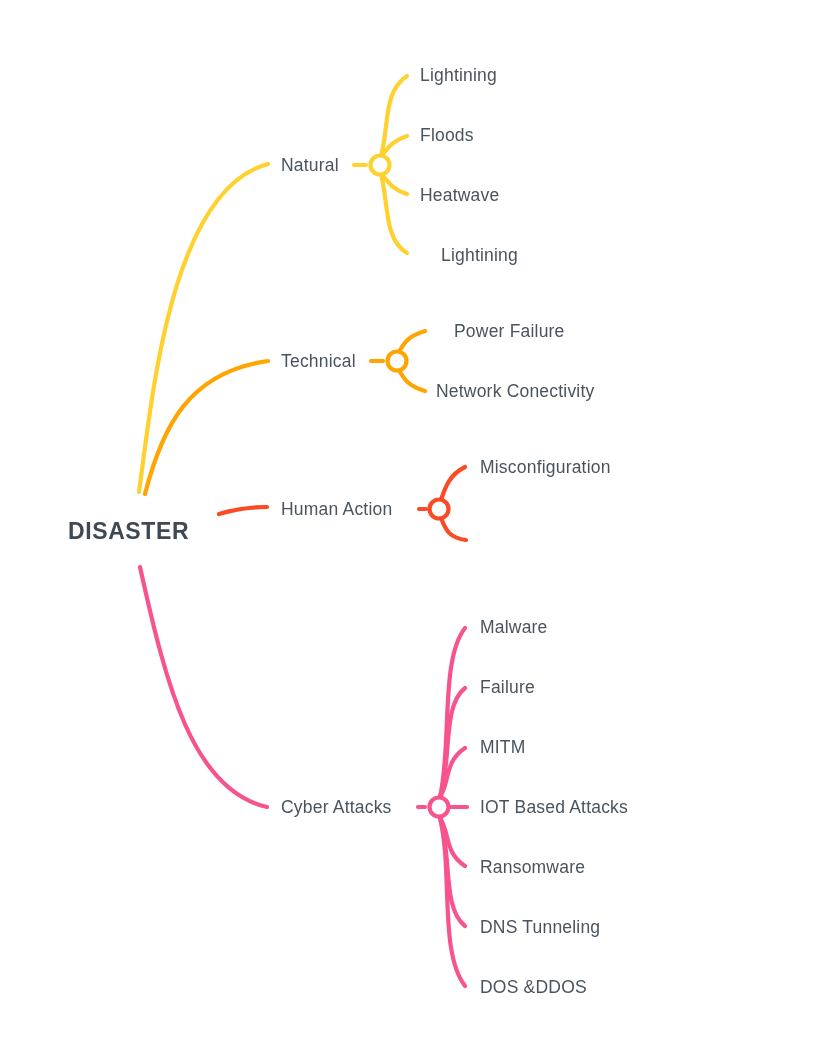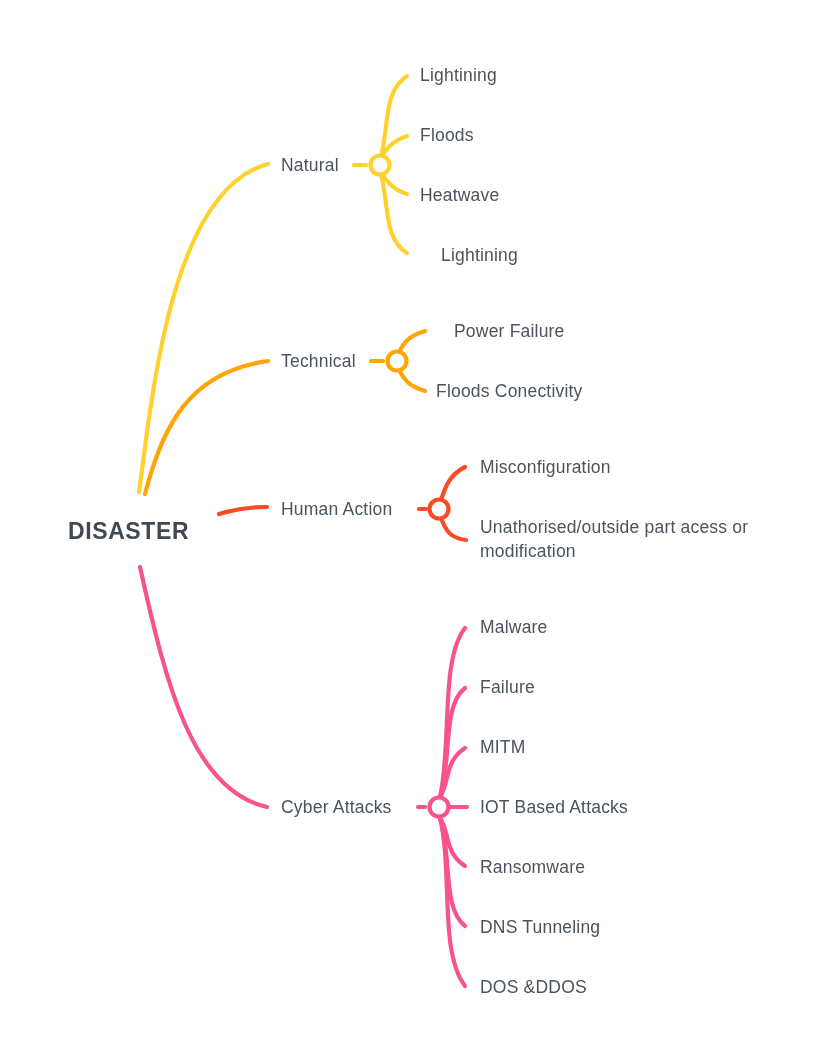--- a/index.html
+++ b/index.html
@@ -103,24 +103,23 @@
   <div class="label" style="left:281px; top:361px;">Technical</div>
   <div class="label" style="left:281px; top:509px;">Human Action</div>
   <div class="label" style="left:281px; top:807px;">Cyber Attacks</div>
 
   <div class="label" style="left:420px; top:75px;">Lightining</div>
   <div class="label" style="left:420px; top:135px;">Floods</div>
   <div class="label" style="left:420px; top:195px;">Heatwave</div>
   <div class="label" style="left:420px; top:255px;margin-left:21px;">Lightining</div>
 
   <div class="label" style="left:436px; top:331px;margin-left:18px;">Power Failure</div>
-  <div class="label" style="left:436px; top:391px;">Floods Conectivity</div>
+  <div class="label" style="left:436px; top:391px;">Network Conectivity</div>
 
   <div class="label" style="left:480px; top:467px;">Misconfiguration</div>
-  <div class="label multiline" style="left:480px; top:539px;">Unathorised/outside part acess or modification</div>
 
   <div class="label" style="left:480px; top:627px;">Malware</div>
   <div class="label" style="left:480px; top:687px;">Failure</div>
   <div class="label" style="left:480px; top:747px;">MITM</div>
   <div class="label" style="left:480px; top:807px;">IOT Based Attacks</div>
   <div class="label" style="left:480px; top:867px;">Ransomware</div>
   <div class="label" style="left:480px; top:927px;">DNS Tunneling</div>
   <div class="label" style="left:480px; top:987px;">DOS &amp;DDOS</div>
 
 </div>

